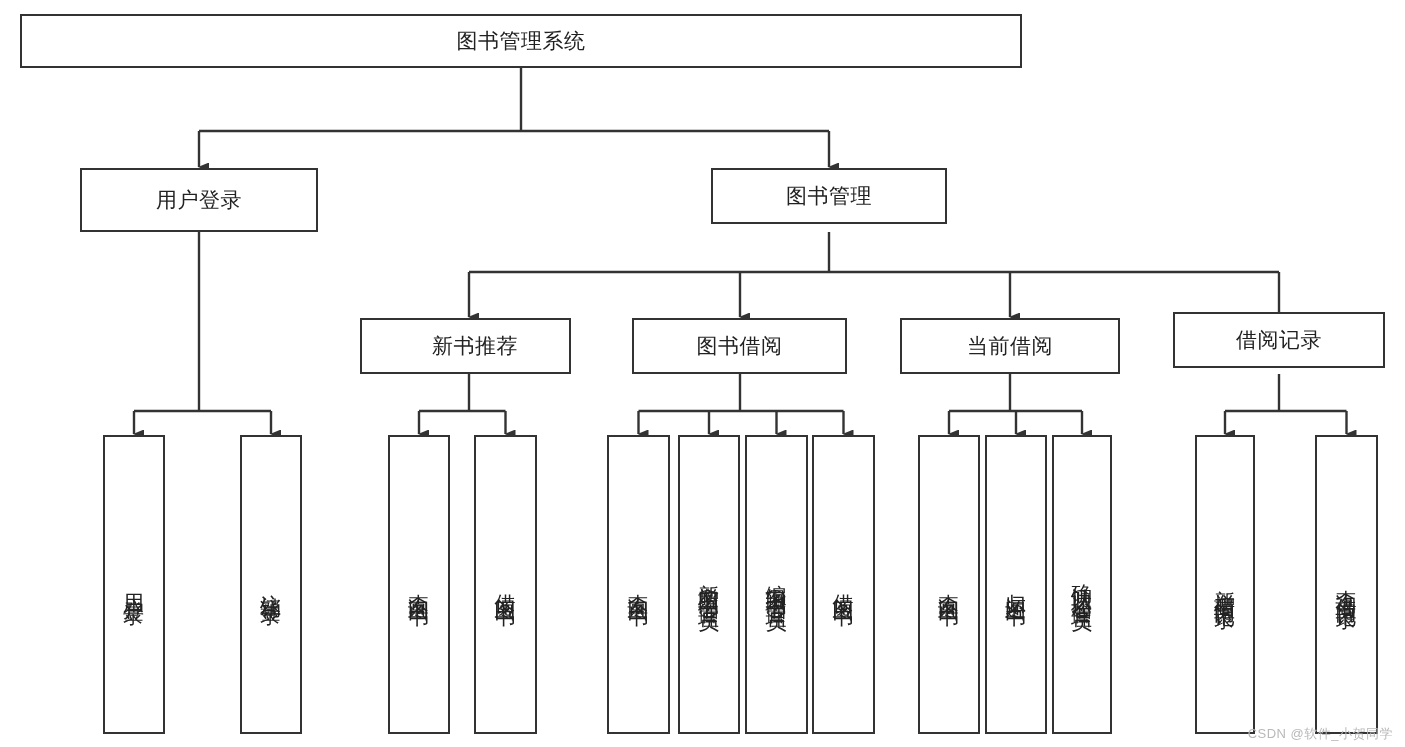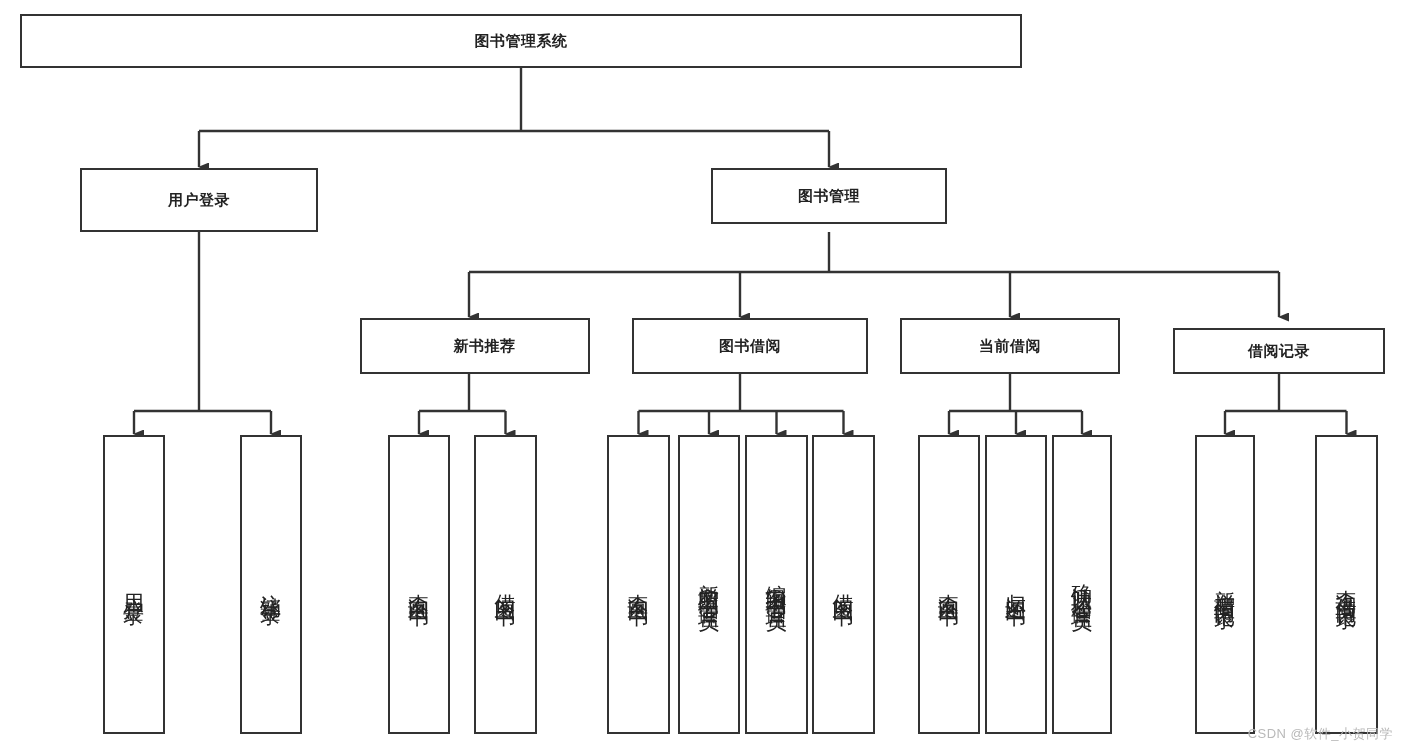--- a/index.html
+++ b/index.html
@@ -32,23 +32,22 @@
     position: absolute;
     box-sizing: border-box;
     border: 2px solid #333333;
     background: #ffffff;
     display: flex;
     align-items: center;
     justify-content: center;
     color: #222222;
   }
   .node.horizontal {
-    font-size: 15px;
+    font-size: 21px;
     letter-spacing: 0.5px;
-    font-weight: bold;
   }
   .node.vertical {
     writing-mode: vertical-rl;
     text-orientation: upright;
     font-size: 21px;
     letter-spacing: 4px;
     line-height: 1.0;
     padding-top: 4px;
     padding-bottom: 4px;
     text-align: center;
@@ -121,30 +120,30 @@
     <span>图书管理系统</span>
   </div>
 
   <div class="node horizontal" id="node-l1-0" style="left: 80px; top: 168px; width: 238px; height: 64px;">
     <span>用户登录</span>
   </div>
   <div class="node horizontal" id="node-l1-1" style="left: 711px; top: 168px; width: 236px; height: 56px;">
     <span>图书管理</span>
   </div>
 
-  <div class="node horizontal" id="node-l2-0" style="left: 360px; top: 318px; width: 230px; height: 56px; padding-left: 19px;">
+  <div class="node horizontal" id="node-l2-0" style="left: 360px; top: 318px; width: 211px; height: 56px; padding-left: 19px;">
     <span>新书推荐</span>
   </div>
-  <div class="node horizontal" id="node-l2-1" style="left: 632px; top: 318px; width: 236px; height: 56px; text-align: right;">
+  <div class="node horizontal" id="node-l2-1" style="left: 632px; top: 318px; width: 215px; height: 56px; text-align: right;">
     <span>图书借阅</span>
   </div>
   <div class="node horizontal" id="node-l2-2" style="left: 900px; top: 318px; width: 220px; height: 56px;">
     <span>当前借阅</span>
   </div>
-  <div class="node horizontal" id="node-l2-3" style="left: 1173px; top: 328px; width: 212px; height: 46px;">
+  <div class="node horizontal" id="node-l2-3" style="left: 1173px; top: 312px; width: 212px; height: 56px;">
     <span>借阅记录</span>
   </div>
 
   <div class="node vertical" id="node-lf-0" style="left: 103px; top: 435px; width: 62px; height: 299px;">
     <span class="vlabel">用户登录</span>
   </div>
   <div class="node vertical" id="node-lf-1" style="left: 240px; top: 435px; width: 62px; height: 299px;">
     <span class="vlabel">注销登录</span>
   </div>
   <div class="node vertical" id="node-lf-2" style="left: 388px; top: 435px; width: 62px; height: 299px;">

